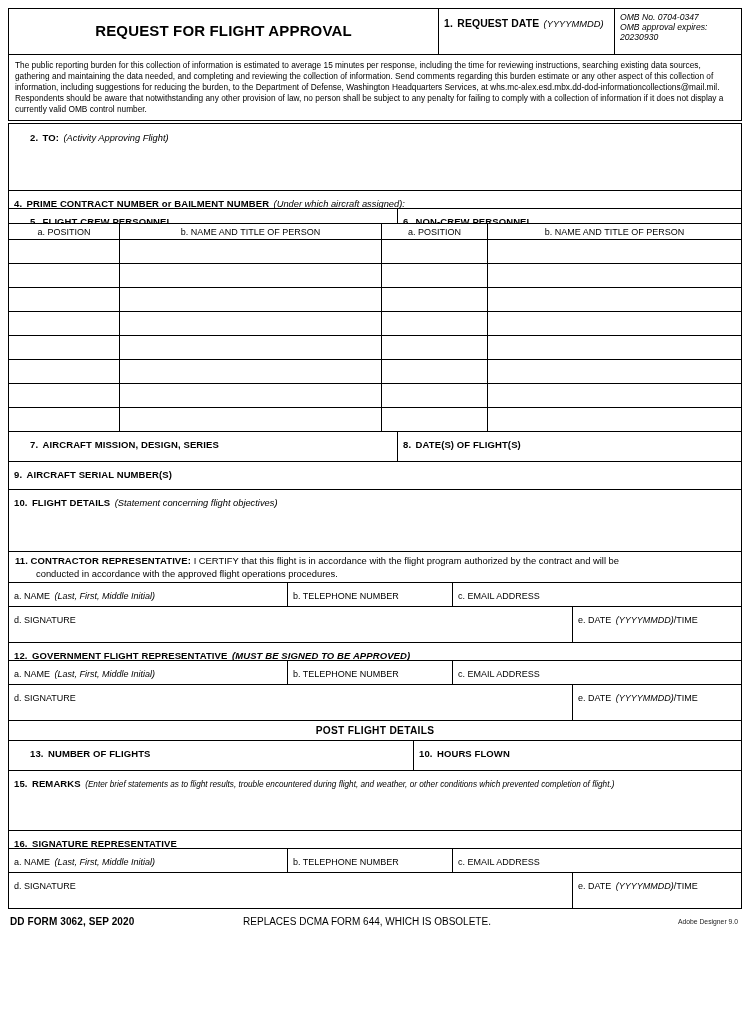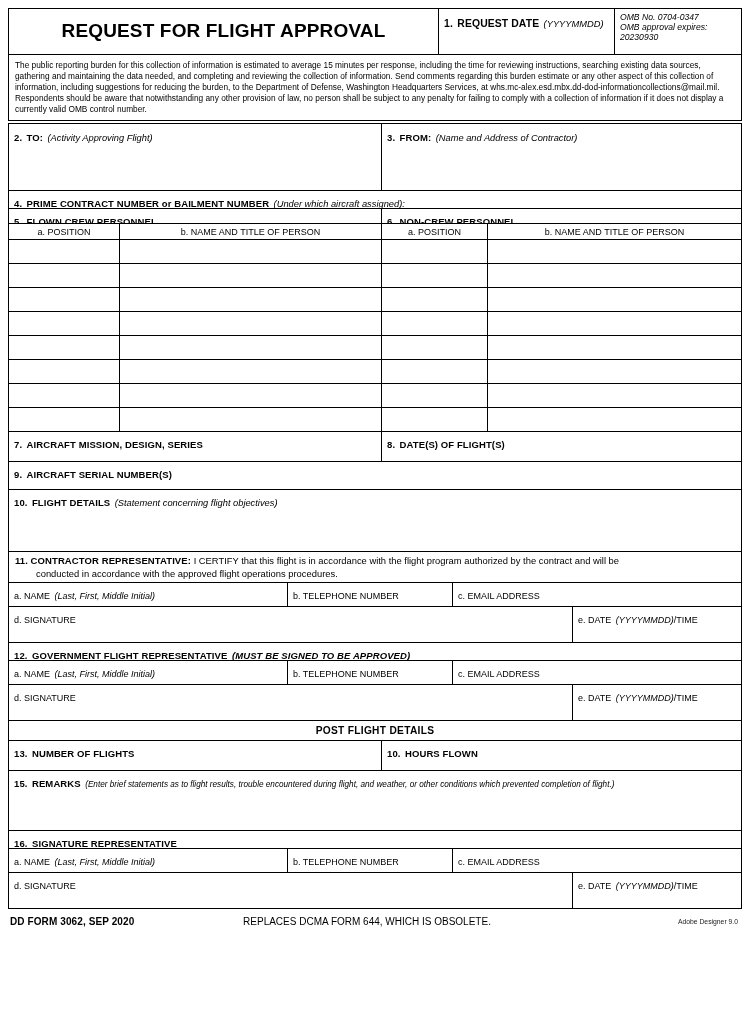--- a/index.html
+++ b/index.html
@@ -66,21 +66,21 @@
   }
   .num { font-weight: bold; }
 
   
   .titlebar { height: 45px; }
   .form-title {
     flex: 0 0 429px;
     display: flex;
     align-items: center;
     justify-content: center;
-    font-size: 19px;
+    font-size: 15px;
     font-weight: bold;
     letter-spacing: 0.15px;
     padding-bottom: 4px;
   }
   .date-cell {
     flex: 0 0 176px;
     padding-top: 4px;
   }
   .date-cell .lbl { font-size: 10.4px; }
   .omb-cell {
@@ -117,21 +117,21 @@
     align-items: center;
     justify-content: center;
     padding-top: 0;
   }
   .crew-row { height: 24px; }
 
   .c-pos  { flex: 0 0 110px; }
   .c-name { flex: 0 0 262px; }
   .c-pos2 { flex: 0 0 106px; }
   .c-name2{ flex: 1 1 auto; }
-  .half   { flex: 0 0 372px; }
+  .half   { flex: 0 0 372px; margin-left: 16px; }
   .halfR  { flex: 1 1 auto; }
 
   
   .sec78 { height: 30px; }
   .sec9  { height: 28px; }
   .sec10 { height: 62px; }
 
   
   .cert-text {
     padding: 3px 6px 2px 6px;
@@ -154,21 +154,21 @@
   .pfd {
     height: 19px;
     display: flex;
     align-items: center;
     justify-content: center;
     font-size: 10.2px;
     font-weight: bold;
     letter-spacing: 0.3px;
   }
 
-  .sec1314 { height: 30px; }
+  .sec1314 { height: 30px; gap: 16px; }
   .sec15   { height: 60px; }
   .sec16head { height: 18px; }
 
   
   .footer {
     position: relative;
     height: 20px;
     display: flex;
     align-items: center;
     padding-top: 3px;
@@ -220,41 +220,35 @@
 
   <div class="outer" style="margin-top:2px;">
 
     <div class="row tofrom">
       <div class="cell half">
         <span class="lbl num">2.</span>
         <span class="lbl">TO:</span>
         <span class="lbl-ital">(Activity Approving Flight)</span>
         <div class="sublbl"></div>
       </div>
-      <div class="cell halfR bl">
-        <span class="lbl num">3.</span>
-        <span class="lbl">FROM:</span>
-        <span class="lbl-ital">(Name and Address of Contractor)</span>
-        <div class="sublbl"></div>
-      </div>
     </div>
 
     <div class="row sec4 bt">
       <div class="cell" style="flex:1 1 auto;">
         <span class="lbl num">4.</span>
         <span class="lbl">PRIME CONTRACT NUMBER or BAILMENT NUMBER</span>
         <span class="lbl-ital">(Under which aircraft assigned):</span>
         <span class="sublbl"></span>
       </div>
     </div>
 
     <div class="row crew-head bt">
       <div class="cell half">
         <span class="lbl num">5.</span>
-        <span class="lbl">FLOWN CREW PERSONNEL</span>
+        <span class="lbl">FLIGHT CREW PERSONNEL</span>
       </div>
       <div class="cell halfR bl">
         <span class="lbl num">6.</span>
         <span class="lbl">NON-CREW PERSONNEL</span>
       </div>
     </div>
 
     <div class="row crew-colhead thin-t">
       <div class="cell c-pos">
         <span class="sublbl">a.  POSITION</span>

